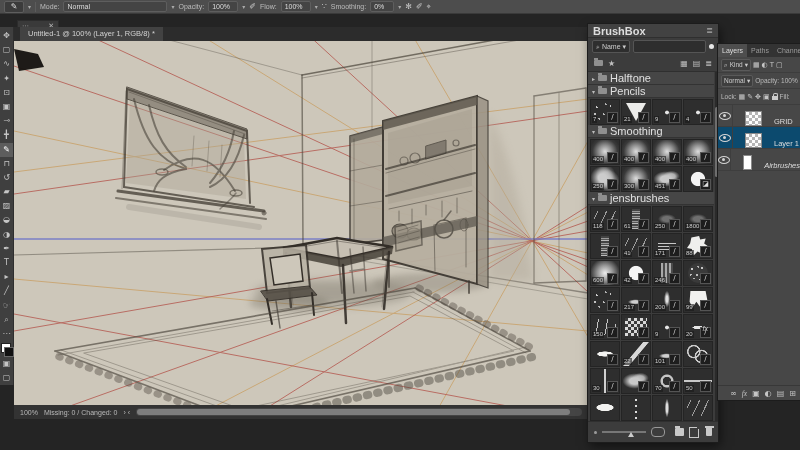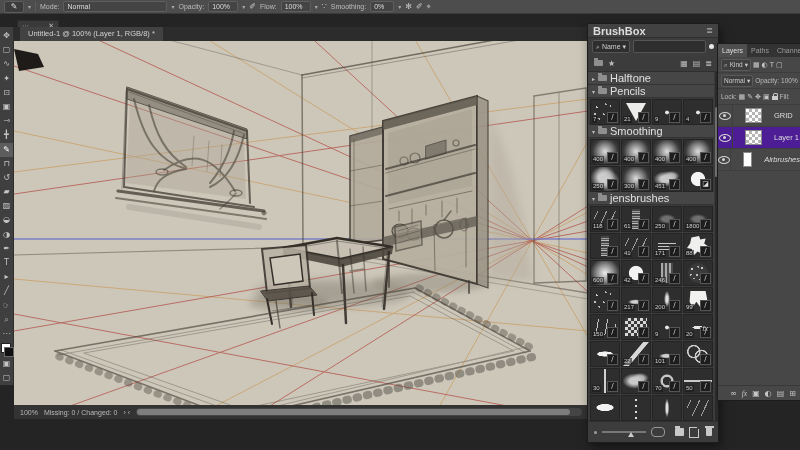--- a/index.html
+++ b/index.html
@@ -128,22 +128,22 @@
   .lp-tab{font-size:7px;color:#9a9a9a;padding:0 4px;line-height:13px;white-space:nowrap;cursor:pointer;}
   .lp-tab.act{background:#4e4e4e;color:#ddd;}
   .lp-row{height:15px;display:flex;align-items:center;gap:2px;padding:0 3px;border-bottom:1px solid #3d3d3d;white-space:nowrap;}
   .lp-row .bx{background:#3e3e3e;border:1px solid #5a5a5a;border-radius:2px;font-size:6.5px;color:#ccc;
     height:10px;line-height:10px;padding:0 2px;display:flex;gap:2px;align-items:center;}
   .lp-row .lbl{font-size:6.5px;color:#bbb;}
   .lp-ic{font-size:7px;color:#c5c5c5;font-family:"DejaVu Sans",sans-serif;}
   .lockicon{width:6px;height:4px;background:#ccc;position:relative;margin-top:3px;}
   .lockicon::before{content:"";position:absolute;top:-3px;left:1px;width:3px;height:3px;border:1px solid #ccc;border-bottom:none;border-radius:2px 2px 0 0;}
   #layerrows{flex:1;}
-  .lrow{height:21px;display:flex;align-items:center;gap:12px;border-bottom:1px solid #3e3e3e;cursor:pointer;}
-  .lrow.sel{background:#4c1d95;}
+  .lrow{height:21px;display:flex;align-items:flex-end;gap:12px;border-bottom:1px solid #3e3e3e;cursor:pointer;}
+  .lrow.sel{background:#0c4a6e;}
   .eyebox{width:14px;height:21px;border-right:1px solid #3e3e3e;display:flex;align-items:center;justify-content:center;}
   .eye{width:10px;height:6px;border:1px solid #d5d5d5;border-radius:50%;position:relative;}
   .eye::after{content:"";position:absolute;left:3px;top:1px;width:3px;height:3px;background:#d5d5d5;border-radius:50%;}
   .lthumb{width:17px;height:15px;border:1px solid #8a8a8a;box-sizing:border-box;}
   .th-checker{background:conic-gradient(#b5b5b5 25%,#fdfdfd 0 50%,#b5b5b5 0 75%,#fdfdfd 0) 0 0/6px 6px;}
   .th-tan{background:#b4ab9a;}
   .th-white{background:#fff;}
   .lname{font-size:7.5px;color:#ddd;}
   #lp-footer{height:14px;border-top:1px solid #383838;display:flex;align-items:center;gap:5px;
     justify-content:flex-end;padding:0 4px;}

